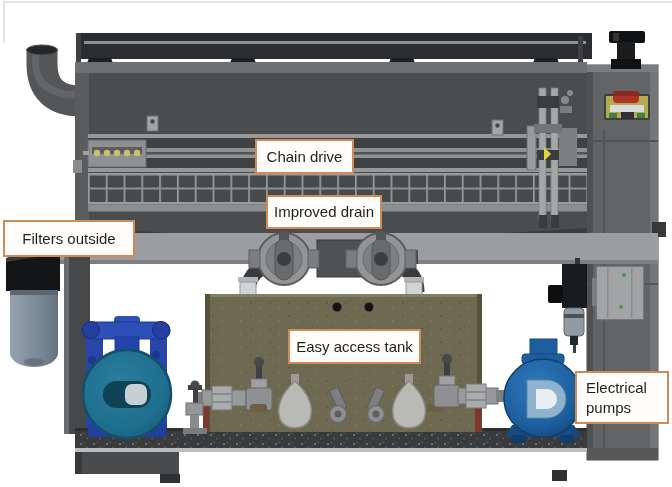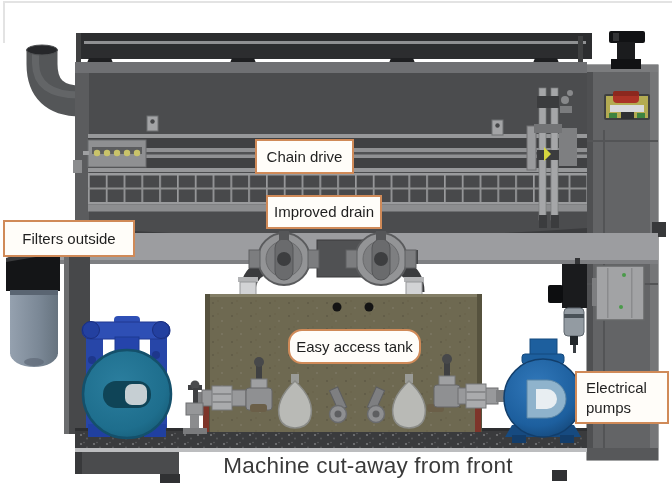--- a/index.html
+++ b/index.html
@@ -351,19 +351,18 @@
       <rect x="573" y="345" width="3" height="8" fill="#3a3f44"></rect>
     </g>
   </svg>
 
   <div class="callout" style="left:255px;top:139px;width:99px;height:35px;">Chain drive</div>
 
   <div class="callout" style="left:3px;top:195px;width:132px;height:37px;margin-top:25px;">Filters outside</div>
 
   <div class="callout" style="left:266px;top:195px;width:116px;height:34px;">Improved drain</div>
 
-  <div class="callout" style="left:288px;top:329px;width:133px;height:35px;border-radius:14px;">Easy access tank</div>
+  <div class="callout" style="left:288px;top:329px;width:133px;height:35px;">Easy access tank</div>
 
   <div class="callout callout--wrap" style="left:575px;top:371px;width:94px;height:53px;">Electrical pumps</div>
 
-  <div class="caption">Machine cut-away from front</div>
 
 </div>
 
 </body></html>

